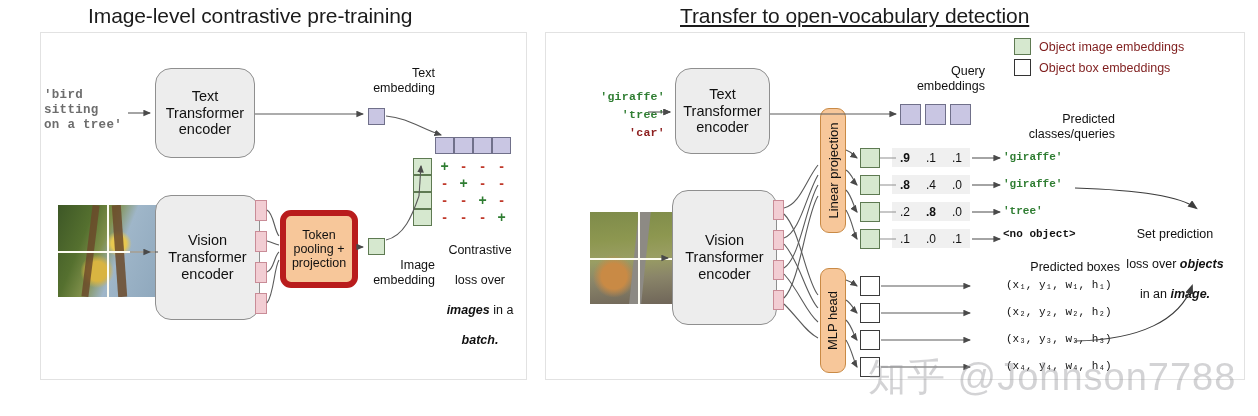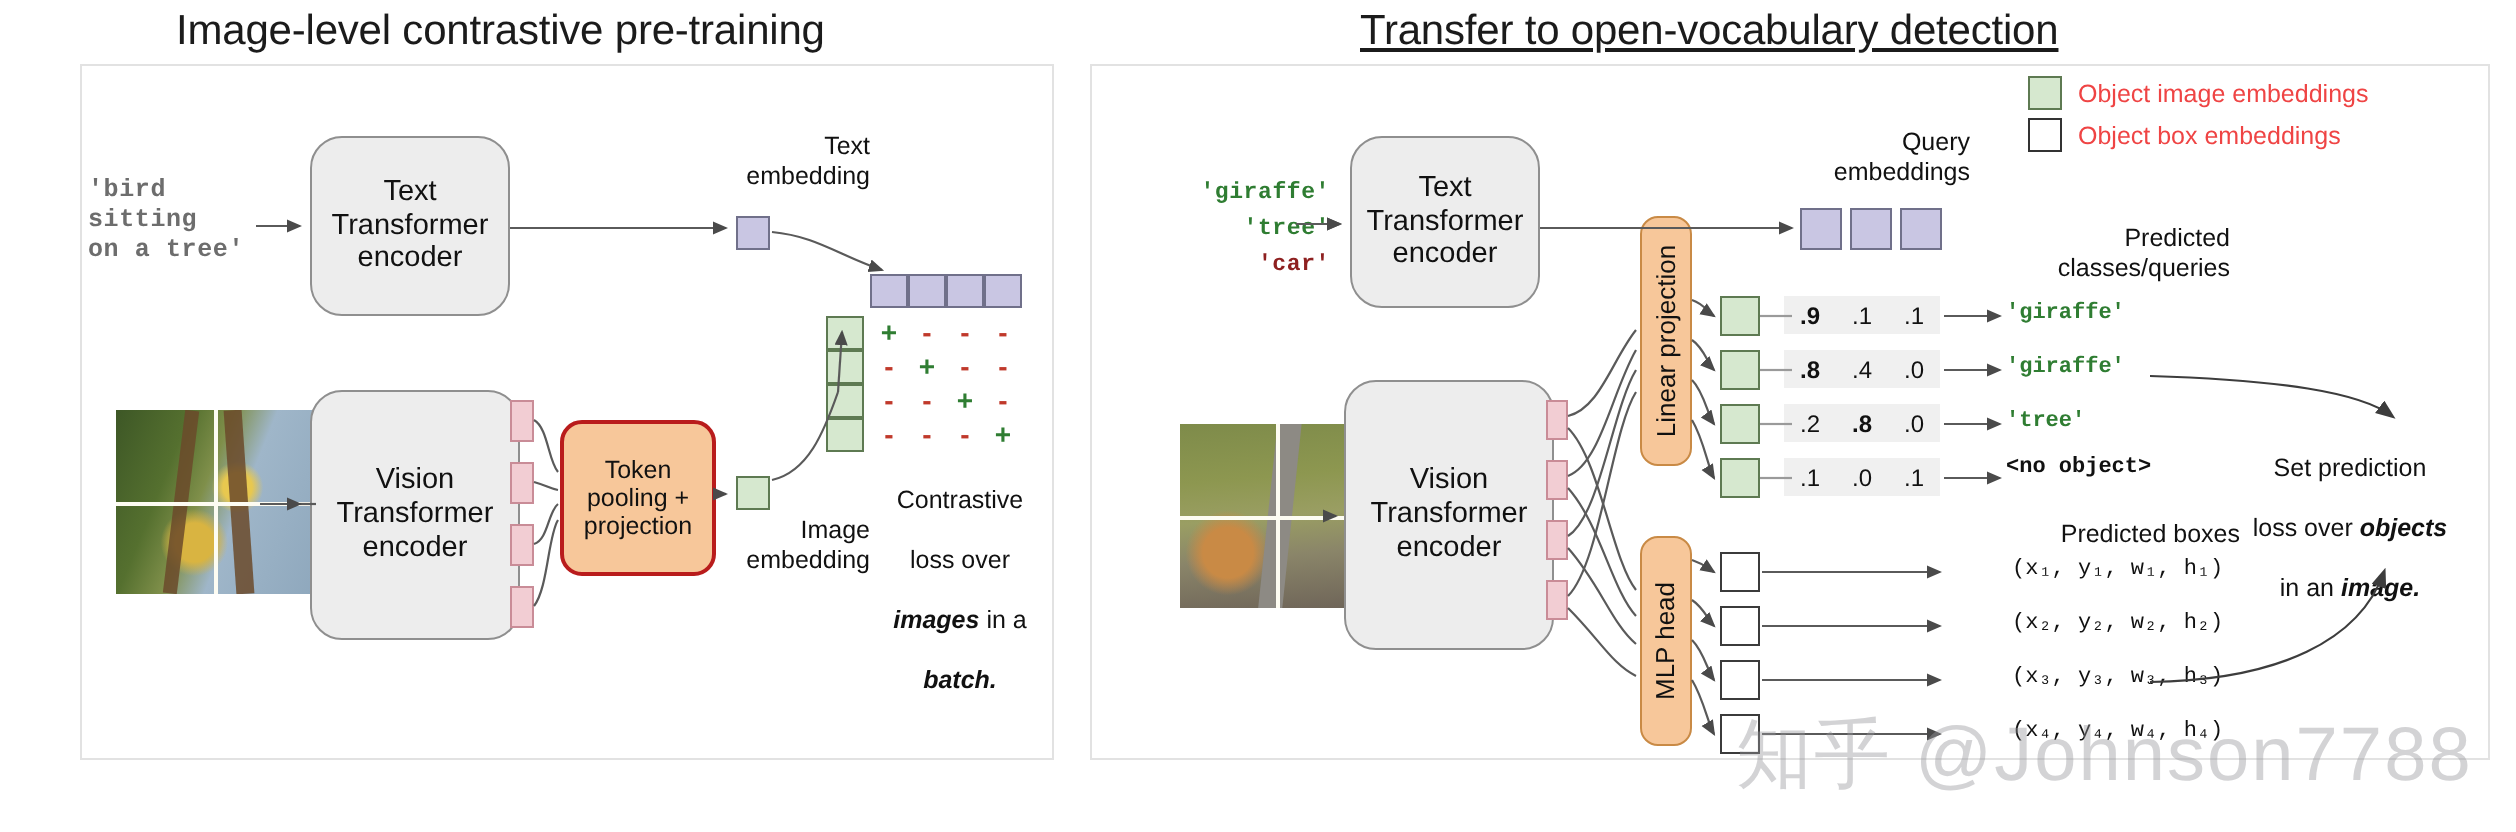--- a/index.html
+++ b/index.html
@@ -38,21 +38,21 @@
     display: flex; flex-direction: column;
     align-items: center; justify-content: center;
     font-size: 14.5px;
     line-height: 1.16;
     color: #111;
     text-align: center;
   }
   .orange-box {
     position: absolute;
     background: #f7c79a;
-    border: 2px solid #b91c1c;
+    border: 6px solid #b91c1c;
     border-radius: 11px;
     display: flex; flex-direction: column;
     align-items: center; justify-content: center;
     font-size: 12.5px;
     line-height: 1.14;
     color: #111;
     text-align: center;
   }
   .orange-vert {
     position: absolute;
@@ -147,21 +147,21 @@
 
   
   .legend { position: absolute; }
   .legend-item { display: flex; align-items: center; margin-bottom: 4px; }
   .legend-swatch {
     width: 17px; height: 17px; margin-right: 8px;
     border: 1px solid #555;
   }
   .legend-swatch.green { background: #d6e8cf; border-color: #5e7a52; }
   .legend-swatch.white { background: #fff; border-color: #333; }
-  .legend-text { font-size: 12.5px; color: #ef4444; white-space: nowrap; }
+  .legend-text { font-size: 12.5px; color: #7f1d1d; white-space: nowrap; }
 
   
   .photo {
     position: absolute;
     overflow: hidden;
   }
   .photo .grid-v, .photo .grid-h {
     position: absolute; background: #fdfcf2;
   }
   .photo .grid-v { width: 2px; height: 100%; left: 50%; top: 0; }

